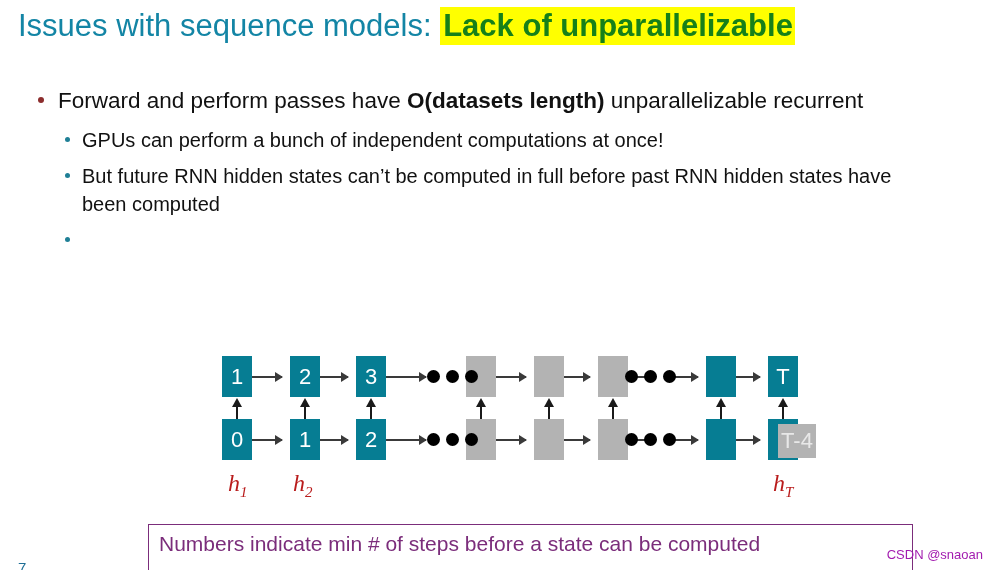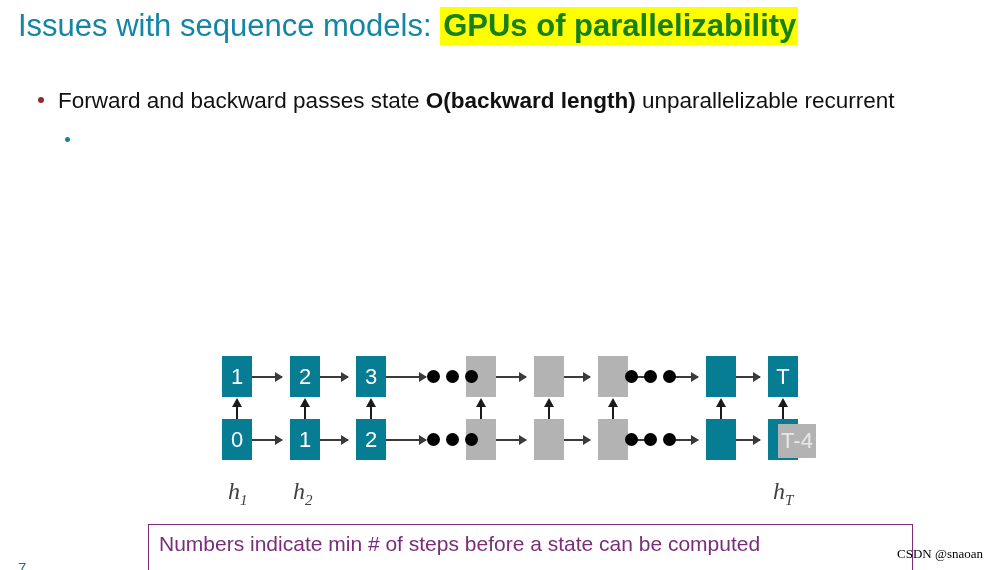--- a/index.html
+++ b/index.html
@@ -156,23 +156,22 @@
     height: 13px;
     border-radius: 50%;
     background: #000000;
   }
 
   .h-label {
     position: absolute;
     font-family: "Liberation Serif", serif;
     font-style: italic;
     font-size: 24px;
-    color: #404040;
+    color: #b91c1c;
     white-space: nowrap;
-    margin-top: 8px;
   }
   .h-label sub {
     font-size: 15px;
     font-style: italic;
   }
 
   
   #caption-box {
     position: absolute;
     left: 148px;
@@ -192,47 +191,54 @@
     color: #7b2d7b;
     white-space: nowrap;
   }
 
   
   #watermark {
     position: absolute;
     right: 6px;
     bottom: 8px;
     font-size: 13px;
-    color: #000000;
+    color: #a21caf;
     white-space: nowrap;
-    font-family: Liberation Serif, serif;
   }
   #page-number {
     position: absolute;
     left: 18px;
     bottom: -6px;
     font-size: 15px;
     color: #1f6f96;
   }
 </style>
 </head>
 <body>
 
 <div id="slide-title">
-  <span class="title-plain">Issues with sequence models: </span><span class="title-accent">GPUs of parallelizability</span>
+  <span class="title-plain">Issues with sequence models: </span><span class="title-accent">Lack of unparallelizable</span>
 </div>
 
 <div id="bullet-list">
 
   <div class="bullet-l1">
     <span class="marker"></span>
-    <span>Forward and backward passes state </span><b>O(backward length)</b><span> unparallelizable recurrent</span>
+    <span>Forward and perform passes have </span><b>O(datasets length)</b><span> unparallelizable recurrent</span>
   </div>
 
   <div class="sub-list">
+    <div class="bullet-l2">
+      <span class="marker"></span>
+      <span>GPUs can perform a bunch of independent computations at once!</span>
+    </div>
+    <div class="bullet-l2">
+      <span class="marker"></span>
+      <span>But future RNN hidden states can’t be computed in full before past RNN hidden states have been computed</span>
+    </div>
     <div class="bullet-l2">
       <span class="marker"></span>
     </div>
   </div>
 
 </div>
 
 <div id="rnn-diagram">
 
   <div class="node teal" style="left:222px; top:20px;">1</div>

